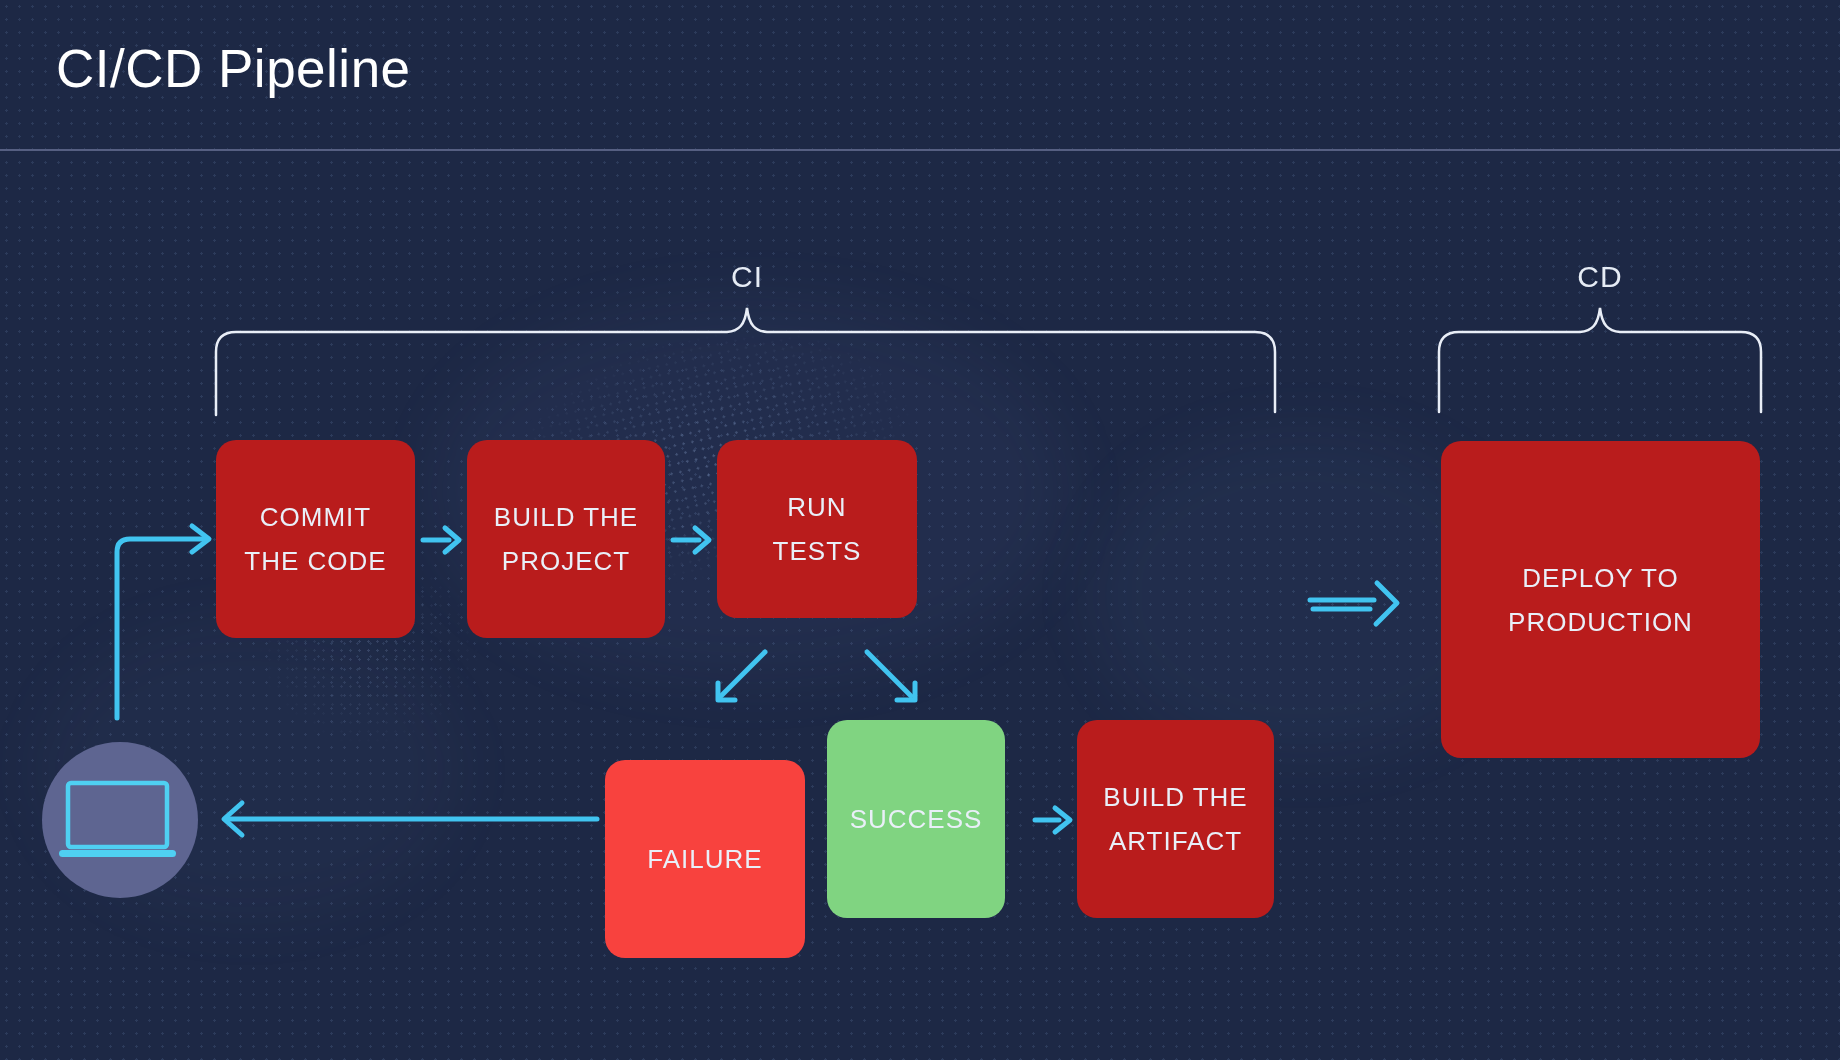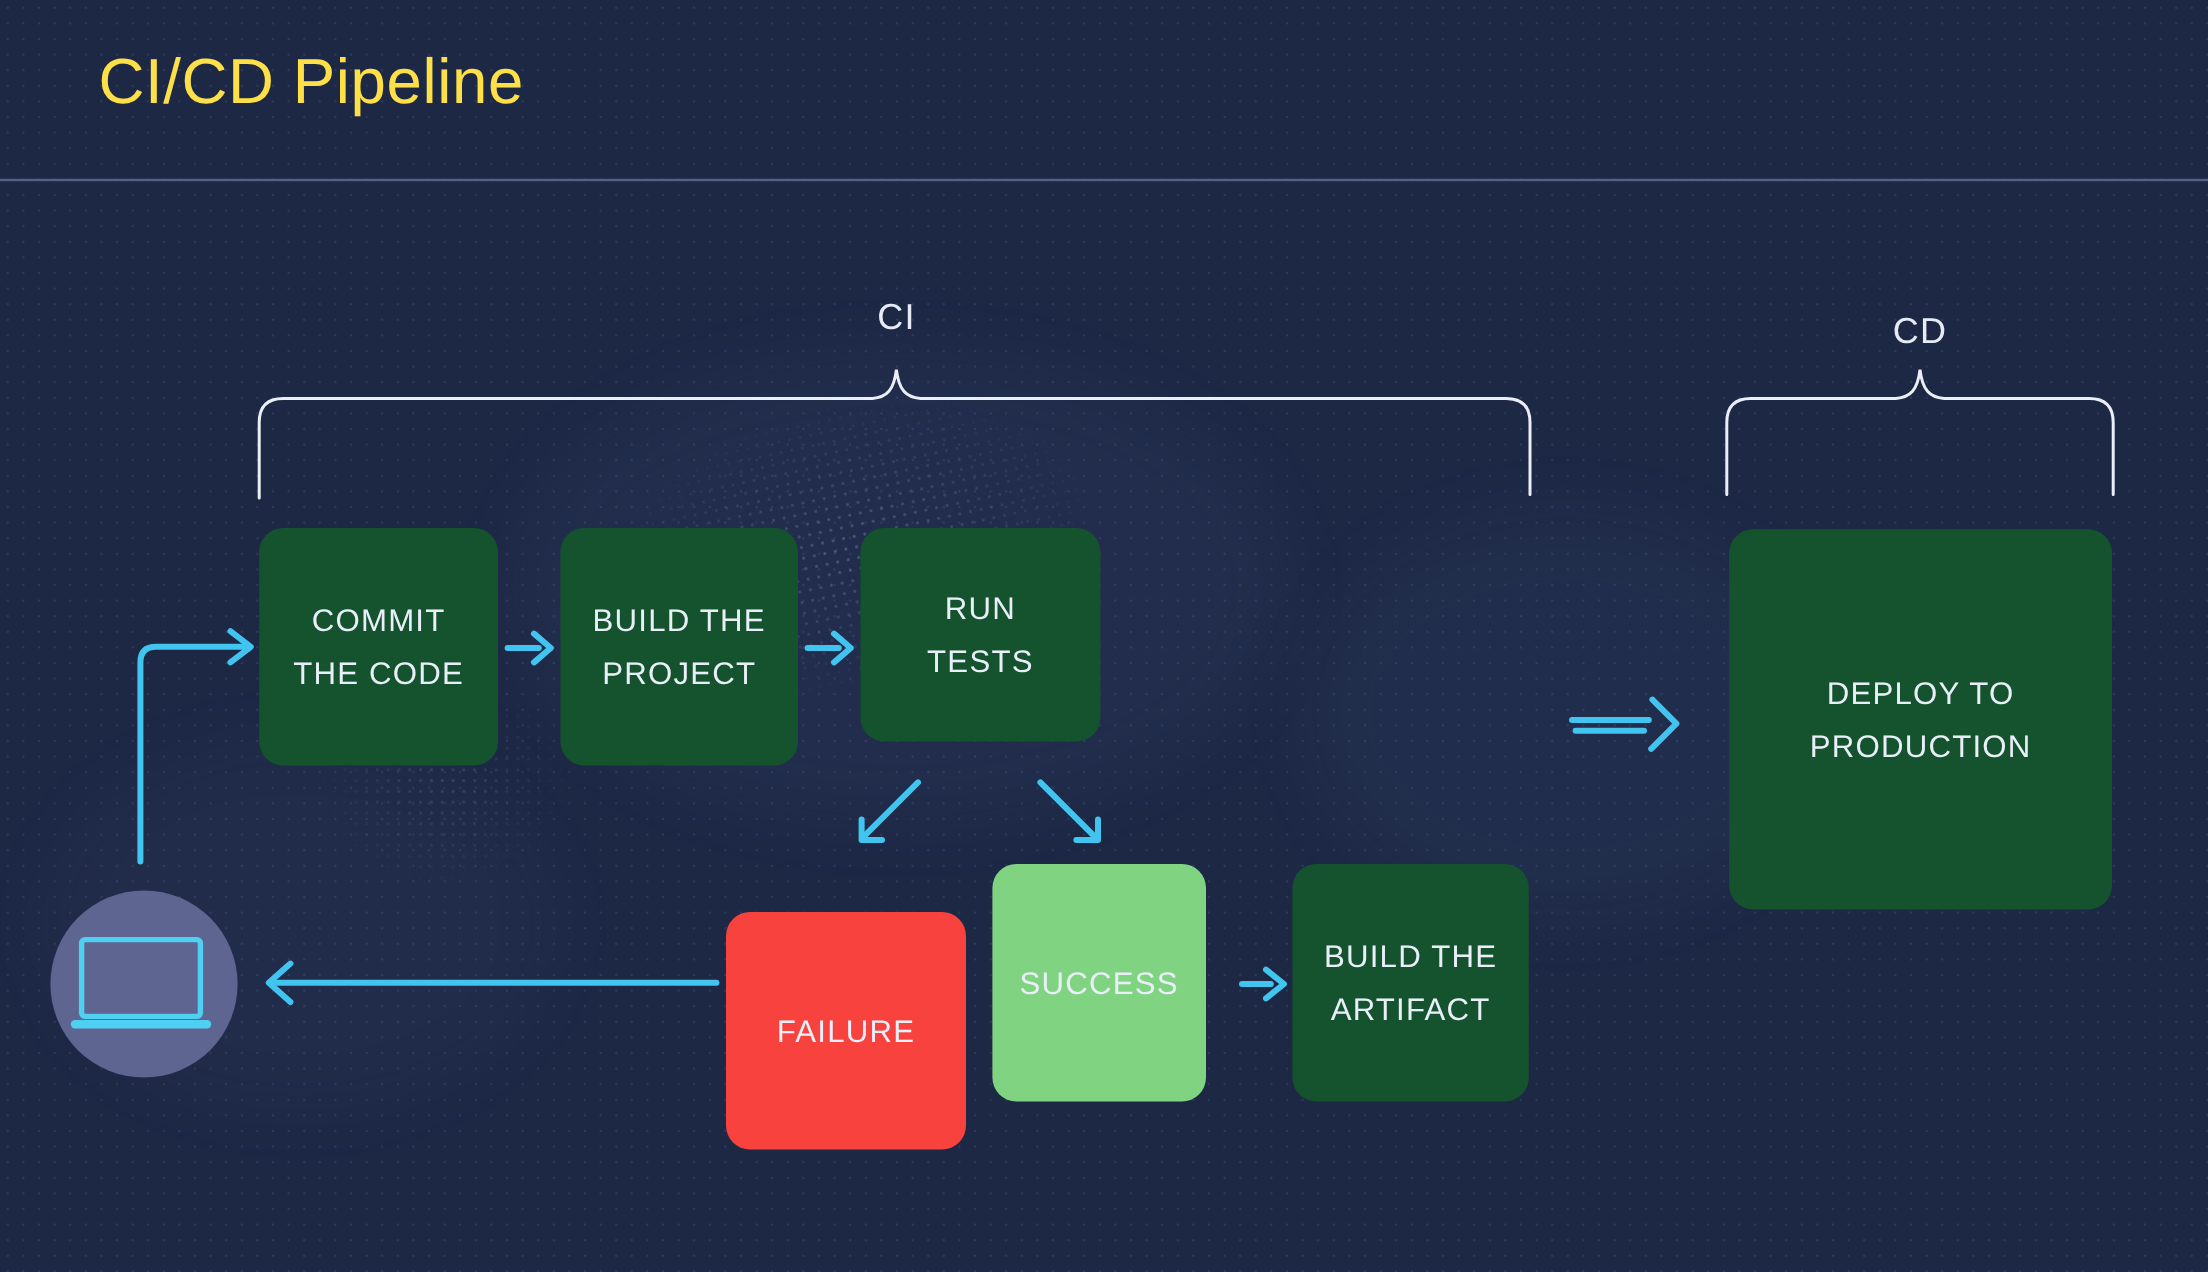--- a/index.html
+++ b/index.html
@@ -22,41 +22,41 @@
     mask-image:radial-gradient(closest-side, #000, transparent 75%);
   }
   .patch1{left:430px;top:290px;width:560px;height:330px;transform:rotate(-12deg);}
   .patch2{left:220px;top:520px;width:300px;height:260px;opacity:.6;}
   .blob{position:absolute;z-index:0;border-radius:50%;pointer-events:none;filter:blur(30px);}
   .blob1{left:430px;top:300px;width:640px;height:380px;background:rgba(120,150,215,0.055);}
   .blob2{left:1090px;top:430px;width:430px;height:330px;background:rgba(120,150,215,0.05);}
   .blob3{left:40px;top:620px;width:420px;height:300px;background:rgba(120,150,215,0.04);}
 
   .title{
-    position:absolute;left:82px;top:38px;z-index:4;
-    font-size:53px;color:#fde047;letter-spacing:.5px;font-weight:400;
+    position:absolute;left:56px;top:38px;z-index:4;
+    font-size:53px;color:#ffffff;letter-spacing:.5px;font-weight:400;
   }
   .divider{position:absolute;left:0;top:149px;width:1840px;height:2px;background:#565f82;z-index:4;}
 
   .section-label{
     position:absolute;z-index:4;transform:translateX(-50%);
     font-size:30px;color:#e6ecf5;letter-spacing:1px;font-weight:400;
   }
-  .ci-label{left:747px;top:248px;}
+  .ci-label{left:747px;top:260px;}
   .cd-label{left:1600px;top:260px;}
 
   svg.overlay{position:absolute;left:0;top:0;z-index:2;}
 
   .node{
     position:absolute;z-index:3;border-radius:20px;
     display:flex;align-items:center;justify-content:center;text-align:center;
     color:#e9eff8;font-size:26px;line-height:44px;letter-spacing:1px;
     white-space:pre-line;font-weight:400;
   }
-  .slate{background:#14532d;}
+  .slate{background:#b91c1c;}
   .red{background:#f8423e;margin-top:40px;}
   .green{background:#80d481;}
 
   .n-commit {left:216px; top:440px;width:199px;height:198px;}
   .n-build  {left:467px; top:440px;width:198px;height:198px;}
   .n-run    {left:717px; top:440px;width:200px;height:178px;}
   .n-deploy {left:1441px;top:441px;width:319px;height:317px;}
   .n-failure{left:605px; top:720px;width:200px;height:198px;}
   .n-success{left:827px; top:720px;width:178px;height:198px;}
   .n-artifact{left:1077px;top:720px;width:197px;height:198px;}

